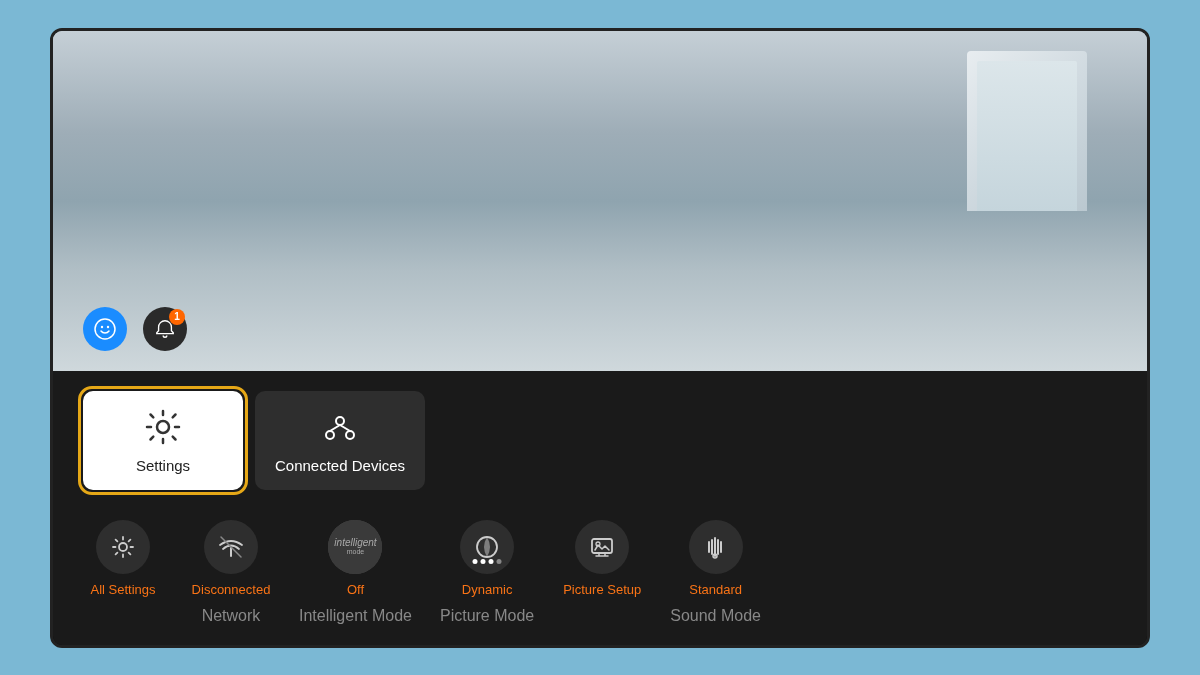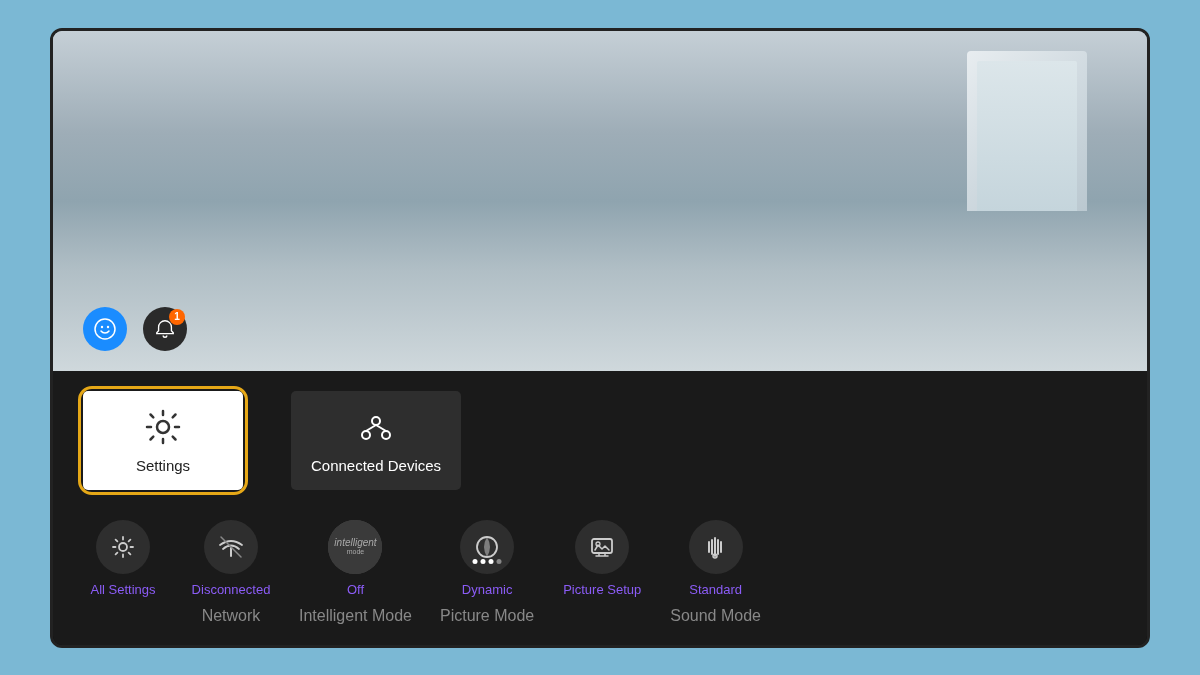--- a/index.html
+++ b/index.html
@@ -102,40 +102,39 @@
       gap: 12px;
       padding: 20px 0 20px 0;
     }
     .nav-item {
       display: flex;
       flex-direction: column;
       align-items: center;
       justify-content: center;
       gap: 10px;
       padding: 16px 20px;
-      border-radius: 5px;
+      border-radius: 10px;
       cursor: pointer;
       min-width: 160px;
       position: relative;
     }
     .nav-item-settings {
       background: #fff;
       position: relative;
     }
     .nav-item-settings::after {
       content: '';
       position: absolute;
       inset: -5px;
       border-radius: 14px;
       border: 3px solid #e6a817;
       pointer-events: none;
     }
     .nav-item-dark {
       background: #2e2e2e;
-      margin-left: 36px;
     }
     .nav-icon {
       font-size: 32px;
       color: #333;
       display: flex;
       align-items: center;
       justify-content: center;
     }
     .nav-icon-light {
       color: #fff;
@@ -172,21 +171,21 @@
       justify-content: center;
       font-size: 22px;
       color: #ccc;
       position: relative;
     }
     .qs-icon-wrap-highlight {
       background: #4a4a4a;
     }
     .qs-label {
       font-size: 13px;
-      color: #8b5cf6;
+      color: #f97316;
       text-align: center;
       line-height: 1.3;
     }
     .qs-sublabel {
       font-size: 16px;
       color: #888;
       text-align: center;
     }
     .intelligent-wrap {
       position: relative;

